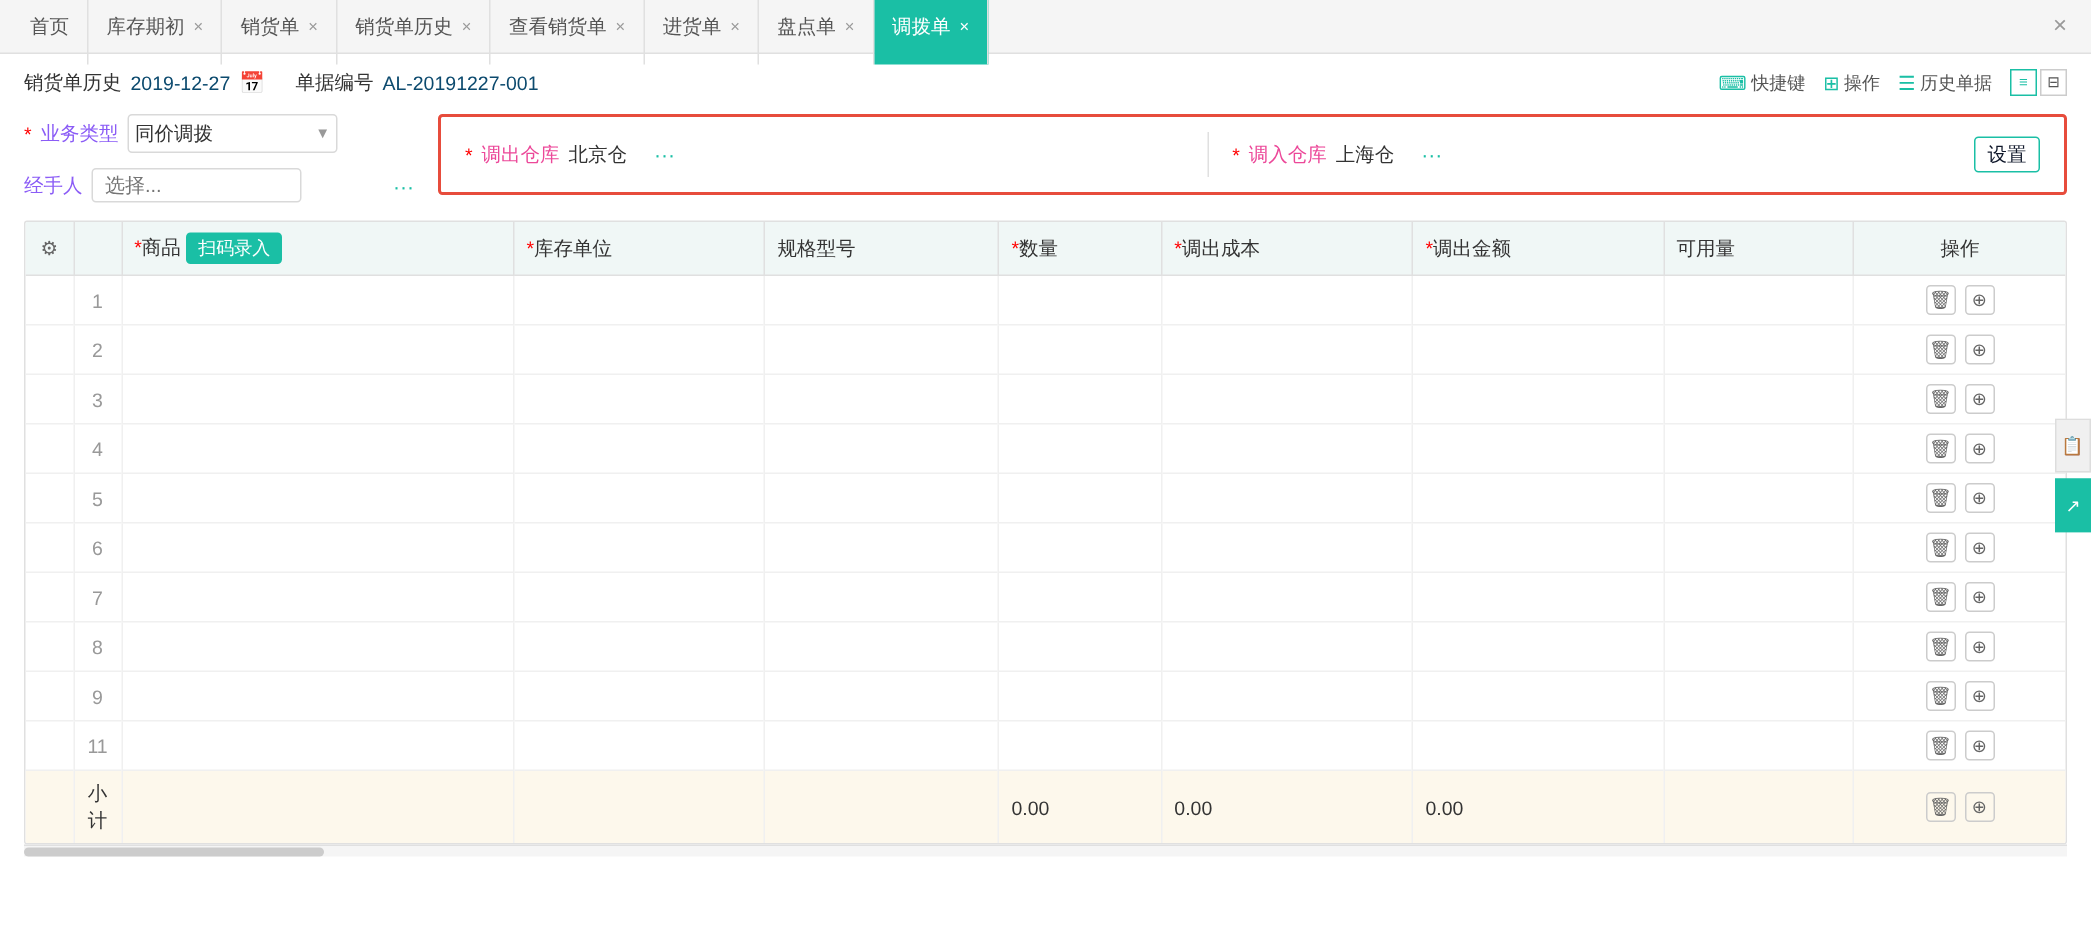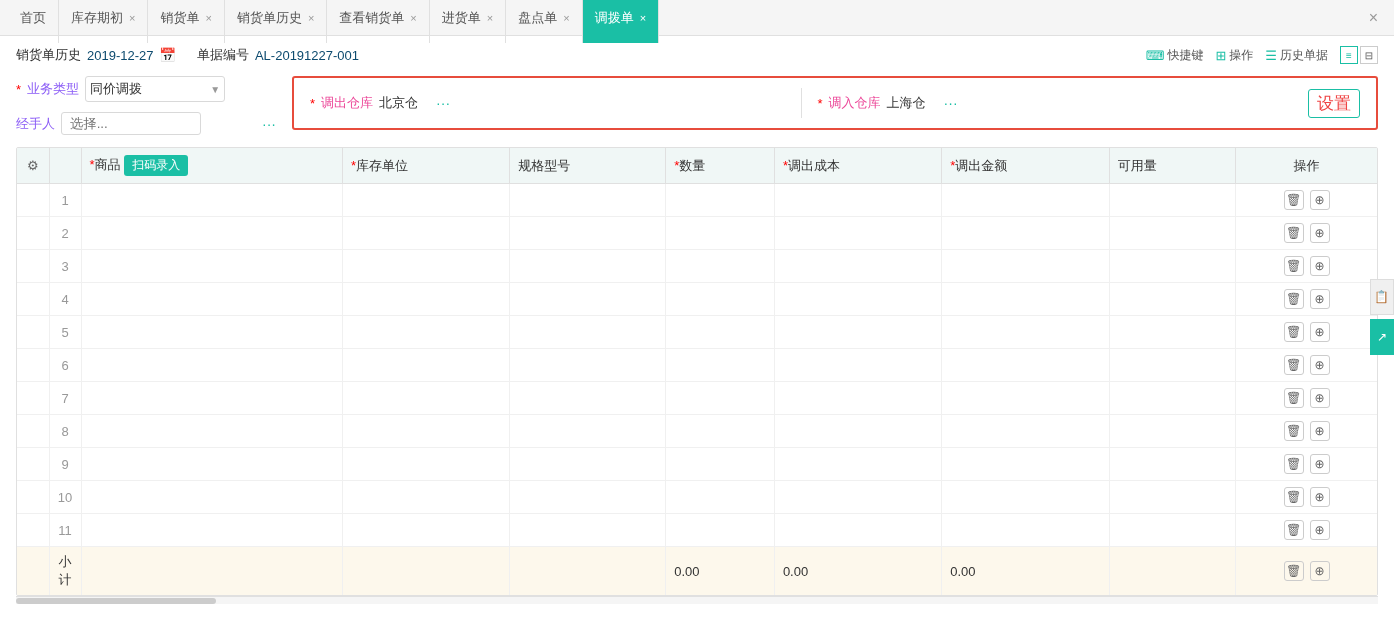--- a/index.html
+++ b/index.html
@@ -87,25 +87,25 @@
       display: flex;
       align-items: center;
       gap: 3px;
       cursor: pointer;
       color: #555;
     }
     .header-actions .icon { color: #1abfa5; font-size: 13px; }
     .btn-setting {
       background: #fff;
       border: 1px solid #1abfa5;
-      color: #ef4444;
+      color: #0f172a;
       padding: 2px 8px;
       border-radius: 3px;
       cursor: pointer;
-      font-size: 17px;
+      font-size: 13px;
     }
     .btn-layout {
       display: flex;
       align-items: center;
       gap: 2px;
     }
     .layout-icon {
       width: 18px;
       height: 18px;
       border: 1px solid #ccc;
@@ -591,37 +591,20 @@
       <td></td>
       <td>
         <div class="action-cell">
           <div class="action-icon">🗑</div>
           <div class="action-icon">⊕</div>
         </div>
       </td>
     </tr>
           <tr>
       <td class="settings-col"></td>
-      <td class="row-num">10</td>
-      <td></td>
-      <td></td>
-      <td></td>
-      <td></td>
-      <td></td>
-      <td></td>
-      <td></td>
-      <td>
-        <div class="action-cell">
-          <div class="action-icon">🗑</div>
-          <div class="action-icon">⊕</div>
-        </div>
-      </td>
-    </tr>
-          <tr>
-      <td class="settings-col"></td>
       <td class="row-num">11</td>
       <td></td>
       <td></td>
       <td></td>
       <td></td>
       <td></td>
       <td></td>
       <td></td>
       <td>
         <div class="action-cell">

